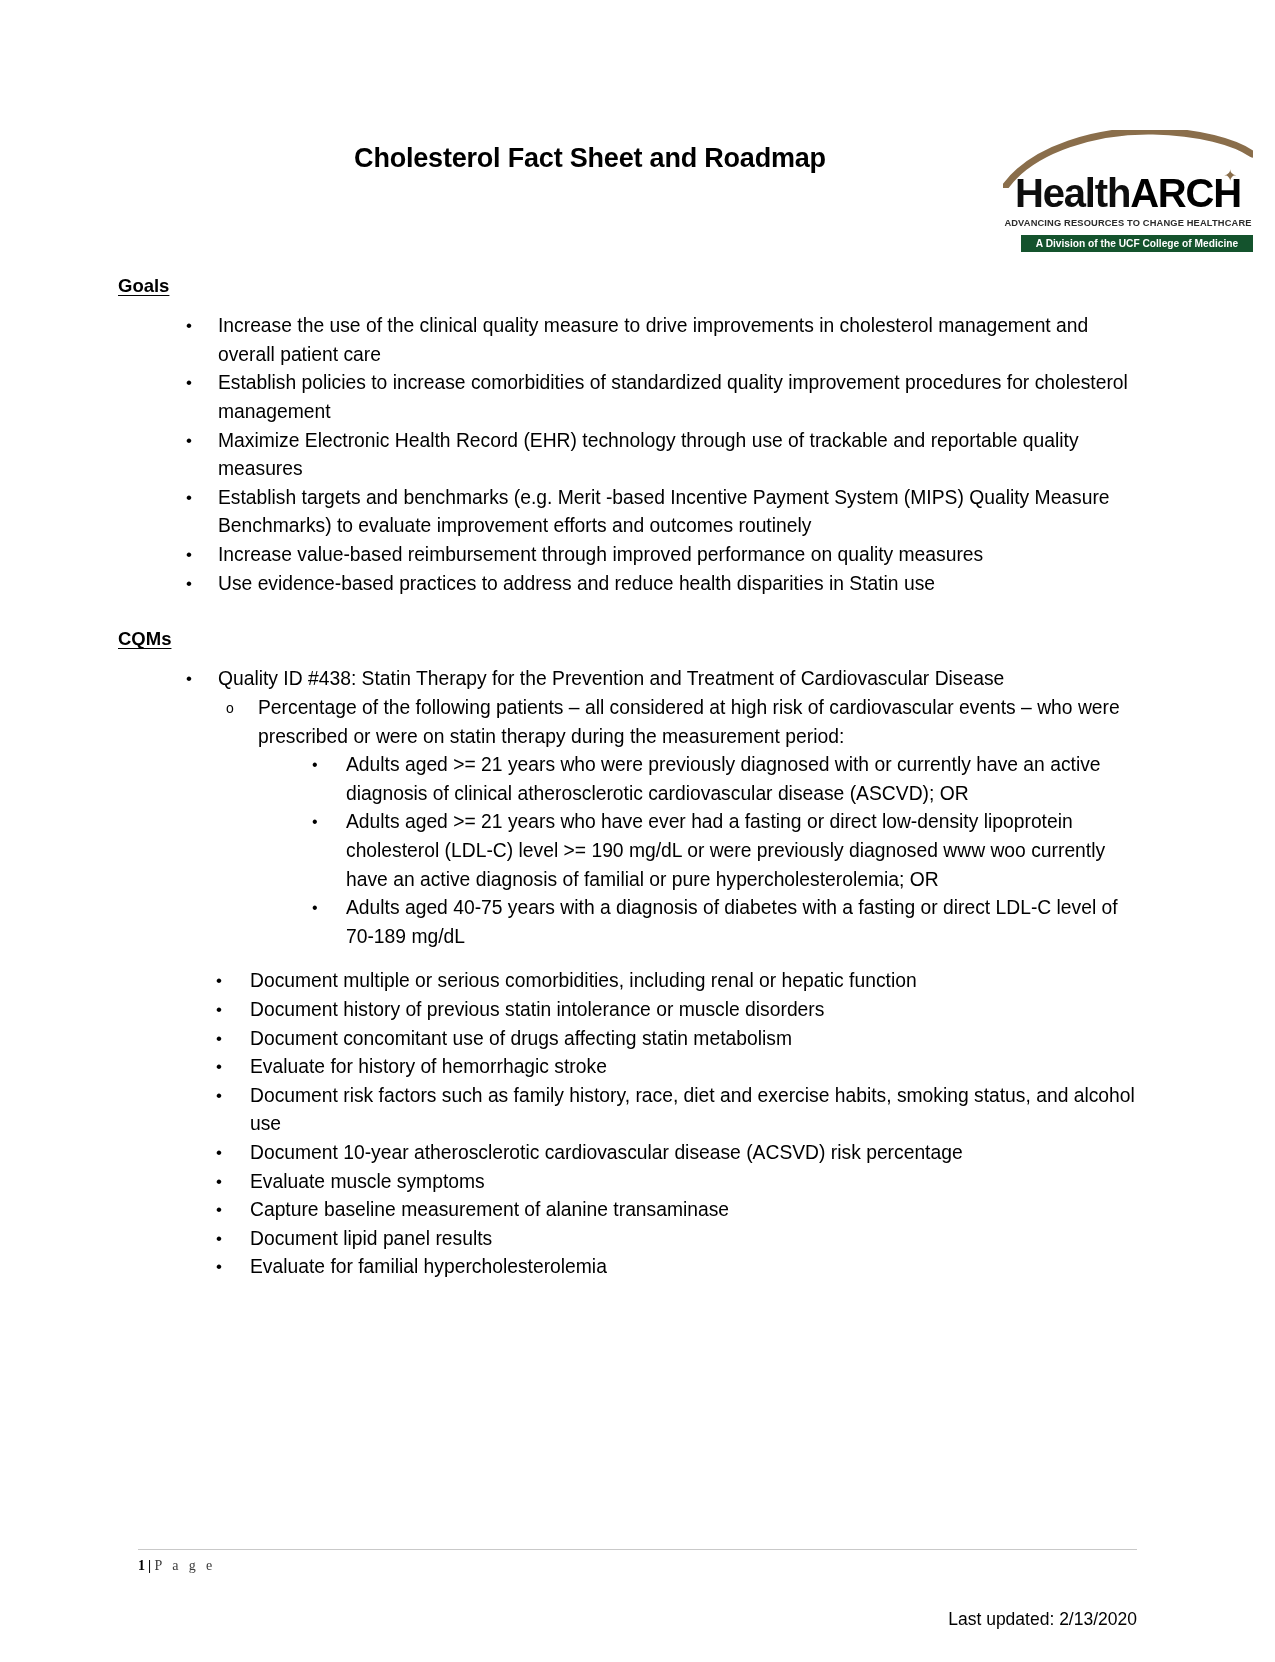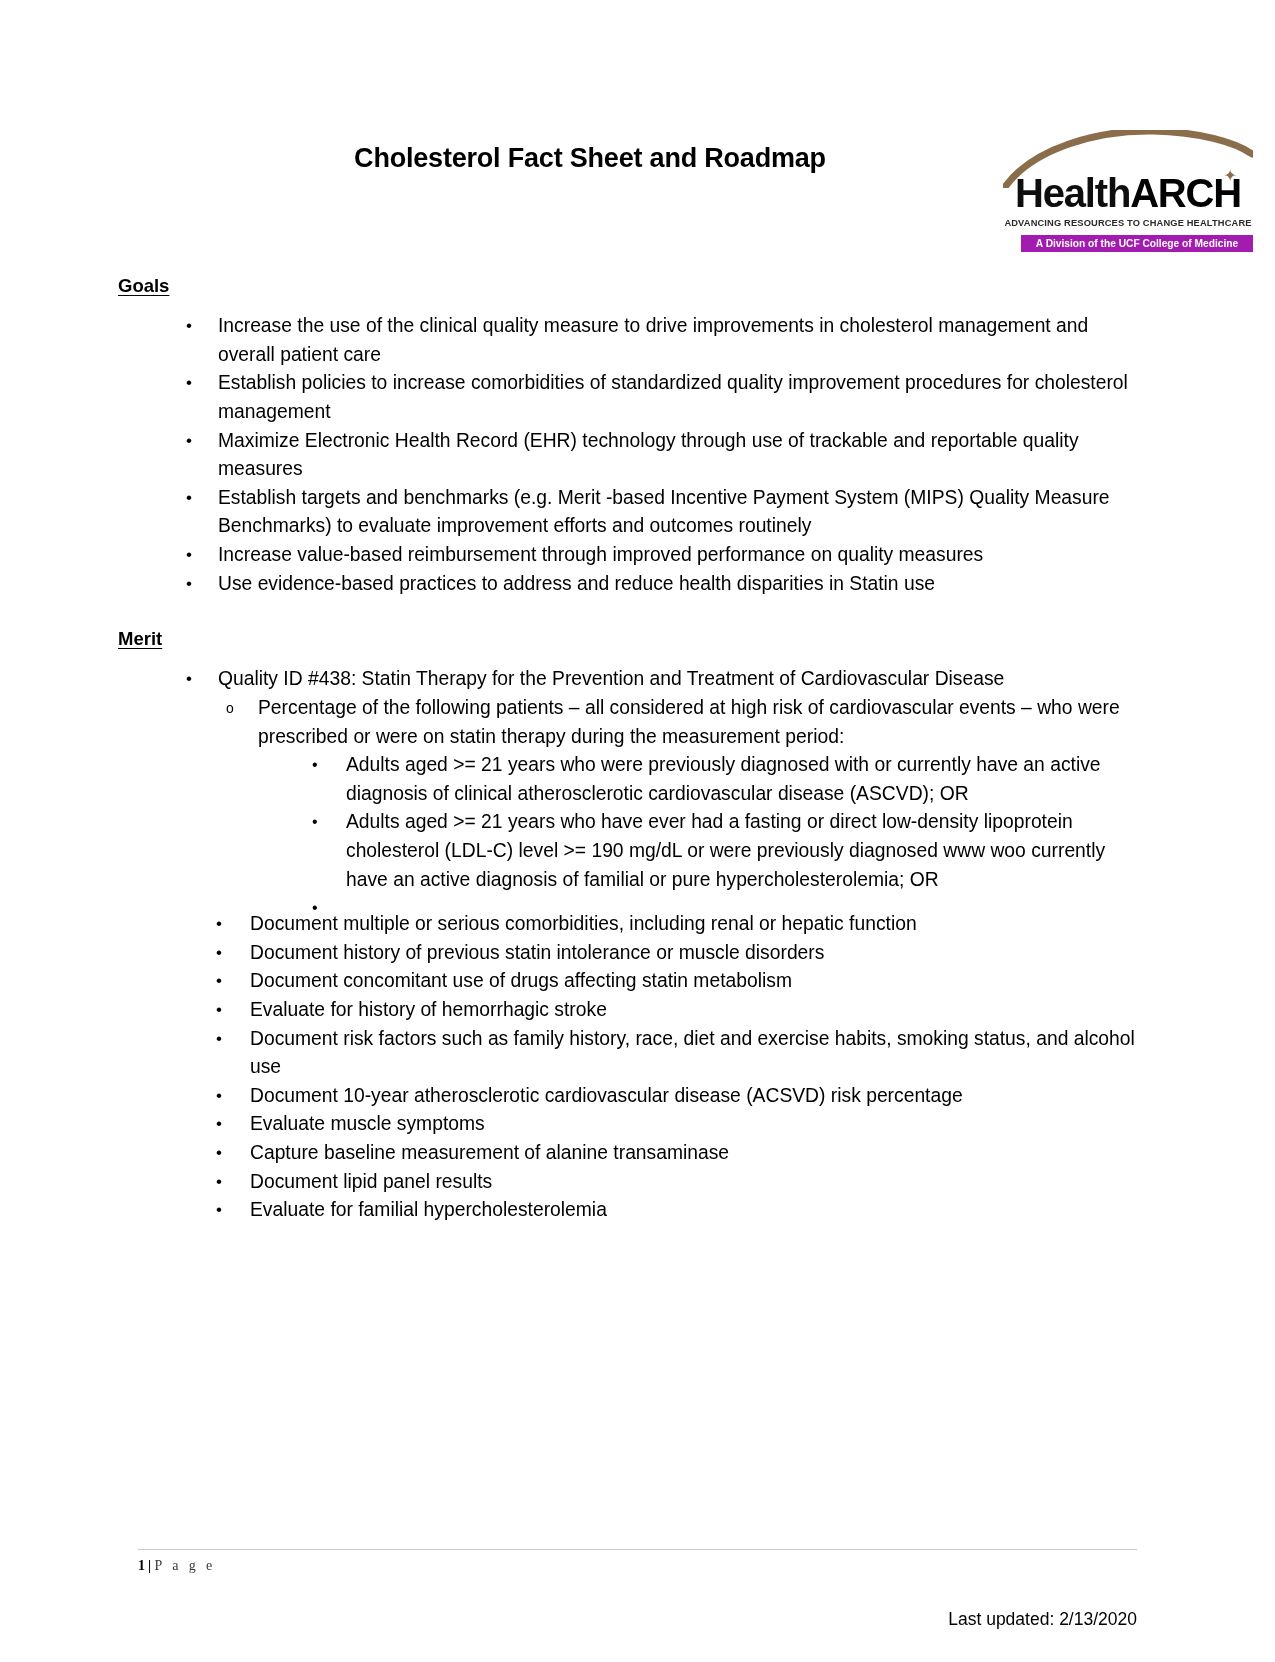--- a/index.html
+++ b/index.html
@@ -76,21 +76,21 @@
     color: #2b2b2b;
     letter-spacing: 0.15px;
     white-space: nowrap;
   }
   .logo-div {
     position: absolute;
     left: 18px;
     top: 105px;
     width: 232px;
     height: 17px;
-    background: #a21caf;
+    background: #14532d;
     color: #ffffff;
     font-size: 10.2px;
     font-weight: bold;
     text-align: center;
     line-height: 17px;
     white-space: nowrap;
   }
   .logo-sparkle {
     position: absolute;
     right: 16px;
@@ -253,21 +253,21 @@
       <li class="item">
         <span class="bullet">•</span>
         <span class="txt">Increase value-based reimbursement through improved performance on quality measures</span>
       </li>
       <li class="item">
         <span class="bullet">•</span>
         <span class="txt">Use evidence-based practices to address and reduce health disparities in Statin use</span>
       </li>
     </ul>
 
-    <div class="section-head s-cqms">Merit</div>
+    <div class="section-head s-cqms">CQMs</div>
     <ul class="lv1">
       <li class="item">
         <span class="bullet">•</span>
         <span class="txt">Quality ID #438: Statin Therapy for the Prevention and Treatment of Cardiovascular Disease</span>
 
         <ul class="lv2">
           <li class="item">
             <span class="bullet">o</span>
             <span class="txt">Percentage of the following patients – all considered at high risk of cardiovascular events – who were prescribed or were on statin therapy during the measurement period:</span>
 
@@ -275,20 +275,21 @@
               <li class="item">
                 <span class="bullet">•</span>
                 <span class="txt">Adults aged &gt;= 21 years who were previously diagnosed with or currently have an active diagnosis of clinical atherosclerotic cardiovascular disease (ASCVD); OR</span>
               </li>
               <li class="item">
                 <span class="bullet">•</span>
                 <span class="txt">Adults aged &gt;= 21 years who have ever had a fasting or direct low-density lipoprotein cholesterol (LDL-C) level &gt;= 190 mg/dL or were previously diagnosed www woo currently have an active diagnosis of familial or pure hypercholesterolemia; OR</span>
               </li>
               <li class="item">
                 <span class="bullet">•</span>
+                <span class="txt">Adults aged 40-75 years with a diagnosis of diabetes with a fasting or direct LDL-C level of 70-189 mg/dL</span>
               </li>
             </ul>
           </li>
         </ul>
       </li>
     </ul>
 
     <ul class="lv1 doclist">
       <li class="item">
         <span class="bullet">•</span>

